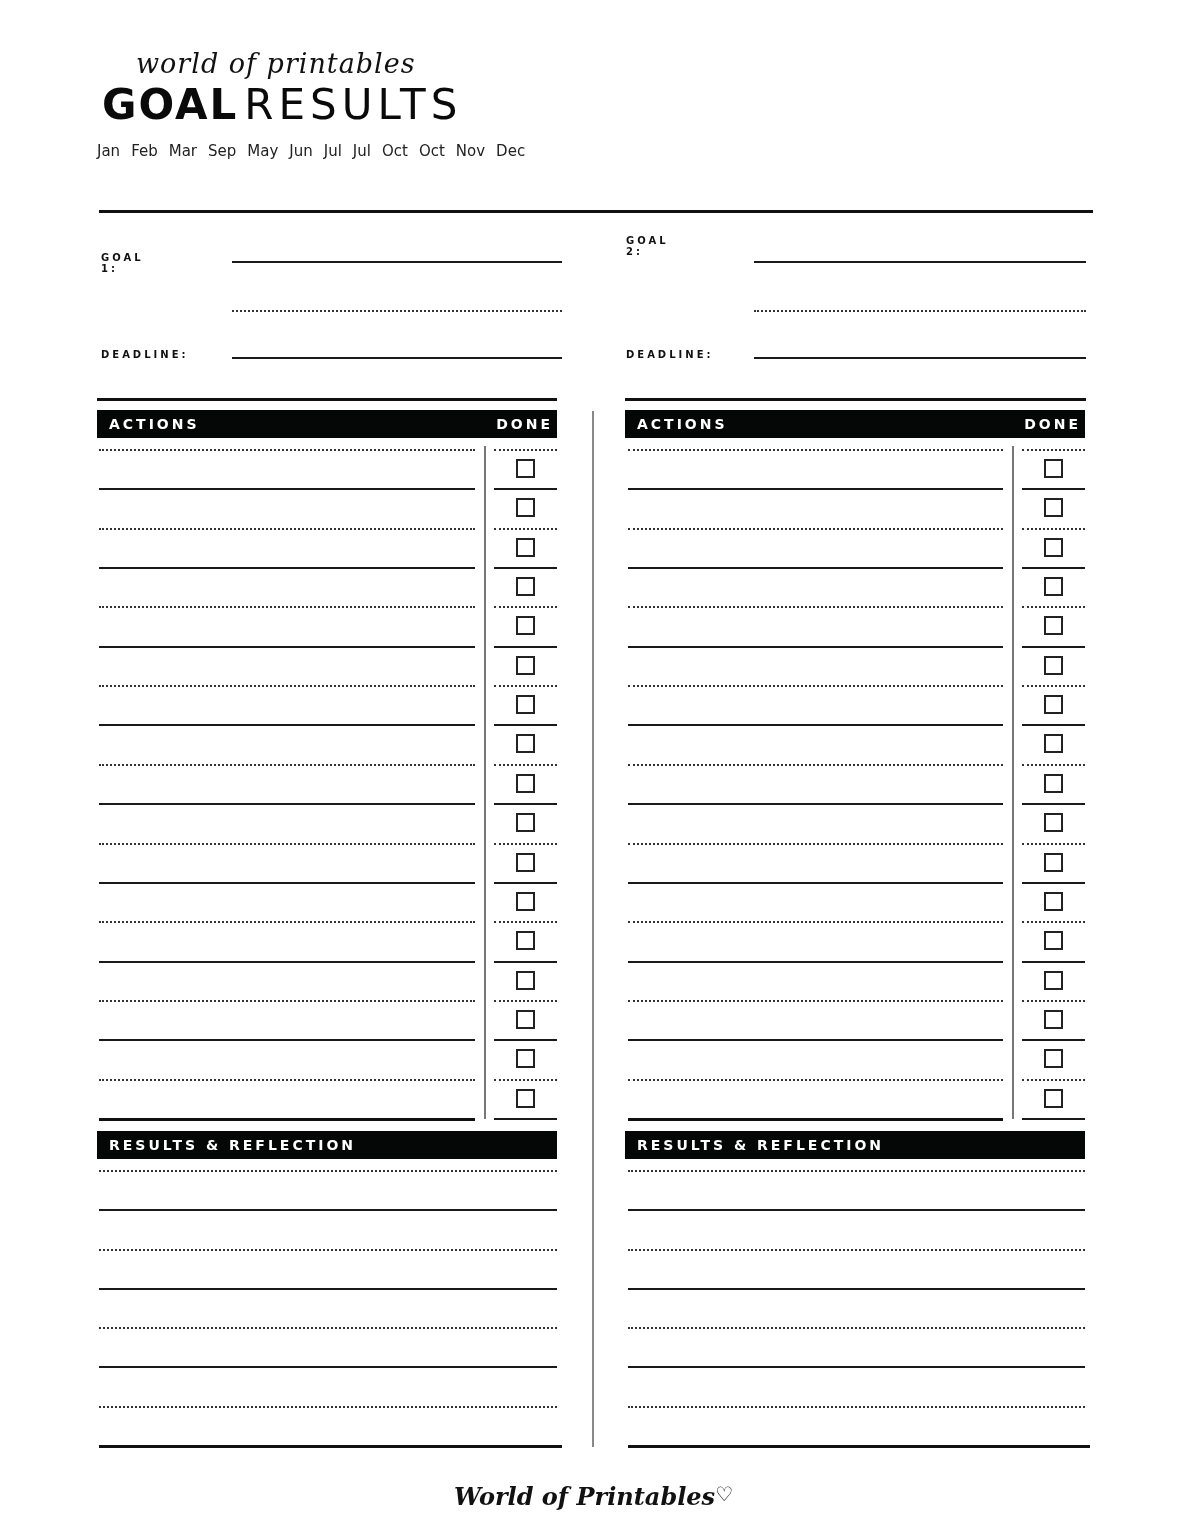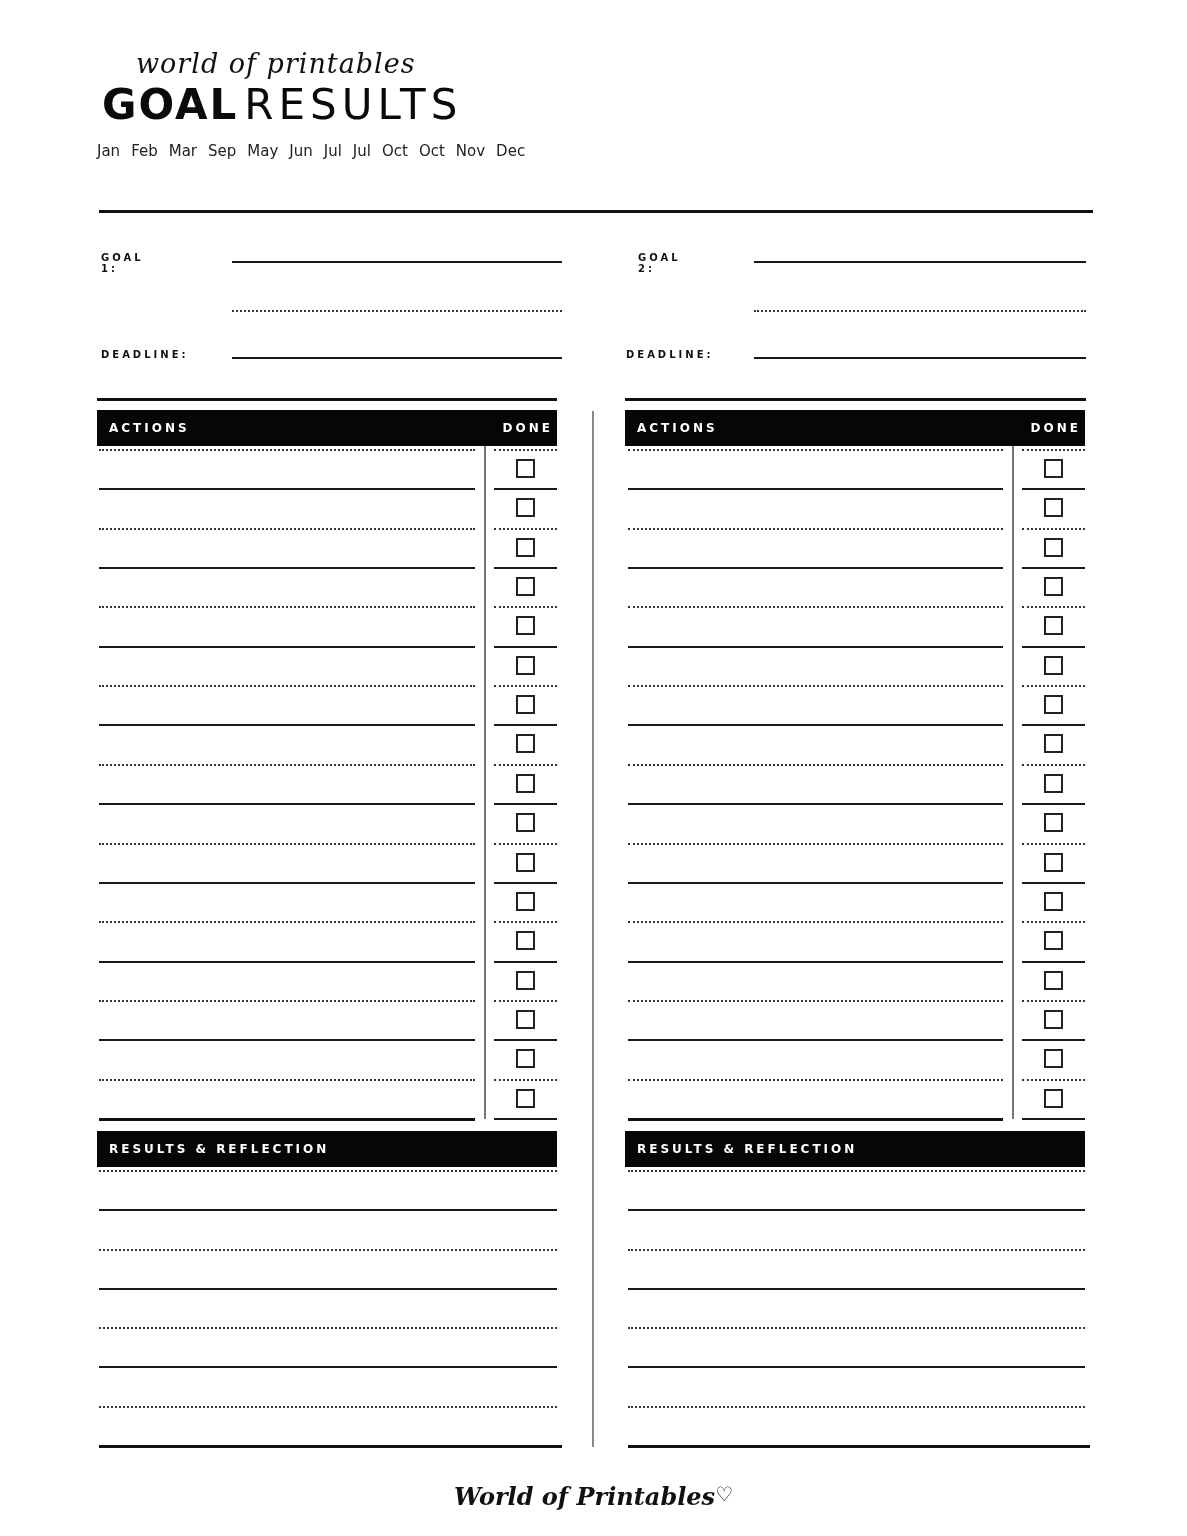--- a/index.html
+++ b/index.html
@@ -33,23 +33,23 @@
 
     .label {
       position: absolute; font-family: "DejaVu Sans", sans-serif; font-weight: bold;
       font-size: 10px; letter-spacing: 3px; color: #111;
     }
     .hline { position: absolute; height: 2px; background: #1a1a1a; }
     .dline { position: absolute; height: 0; border-top: 2px dotted #333; }
     .thick { height: 3px; background: #111; }
 
     .bar {
-      position: absolute; background: #050707; color: #fff; height: 36px;
+      position: absolute; background: #050707; color: #fff; height: 28px;
       display: flex; align-items: center; justify-content: space-between;
-      font-family: "DejaVu Sans", sans-serif; font-weight: bold; font-size: 12px; letter-spacing: 3px;
+      font-family: "DejaVu Sans", sans-serif; font-weight: bold; font-size: 14px; letter-spacing: 3px;
       padding: 0 4px 0 12px;
     }
     .vline { position: absolute; width: 2px; background: #777; }
     .checkbox {
       position: absolute; width: 19px; height: 19px; border: 2px solid #222; background: #fff;
     }
     .center-divider { position: absolute; left: 592px; top: 411px; width: 2px; height: 1036px; background: #888; }
 
     .footer-logo {
       position: absolute; left: 0; width: 1187px; top: 1482px; text-align: center;
@@ -162,21 +162,21 @@
         <div class="dline" style="left:99px; top:1249px; width:458px;"></div>
         <div class="hline" style="left:99px; top:1288px; width:458px;"></div>
         <div class="dline" style="left:99px; top:1327px; width:458px;"></div>
         <div class="hline" style="left:99px; top:1366px; width:458px;"></div>
         <div class="dline" style="left:99px; top:1406px; width:458px;"></div>
         <div class="hline thick" style="left:99px; top:1445px; width:463px;"></div>
       </div>
   </div>
 
   <div class="col right">
-    <div class="label" style="left:626px; top:252px;margin-left:12px;">GOAL 2:</div>
+    <div class="label" style="left:626px; top:235px;">GOAL 2:</div>
     <div class="hline" style="left:754px; top:261px; width:332px;"></div>
     <div class="dline" style="left:754px; top:310px; width:332px;"></div>
     <div class="label" style="left:626px; top:349px;">DEADLINE:</div>
     <div class="hline" style="left:754px; top:357px; width:332px;"></div>
     <div class="hline thick" style="left:625px; top:398px; width:461px;"></div>
 
     <div class="bar" style="left:625px; top:410px; width:460px;">
       <span>ACTIONS</span>
       <span>DONE</span>
     </div>

